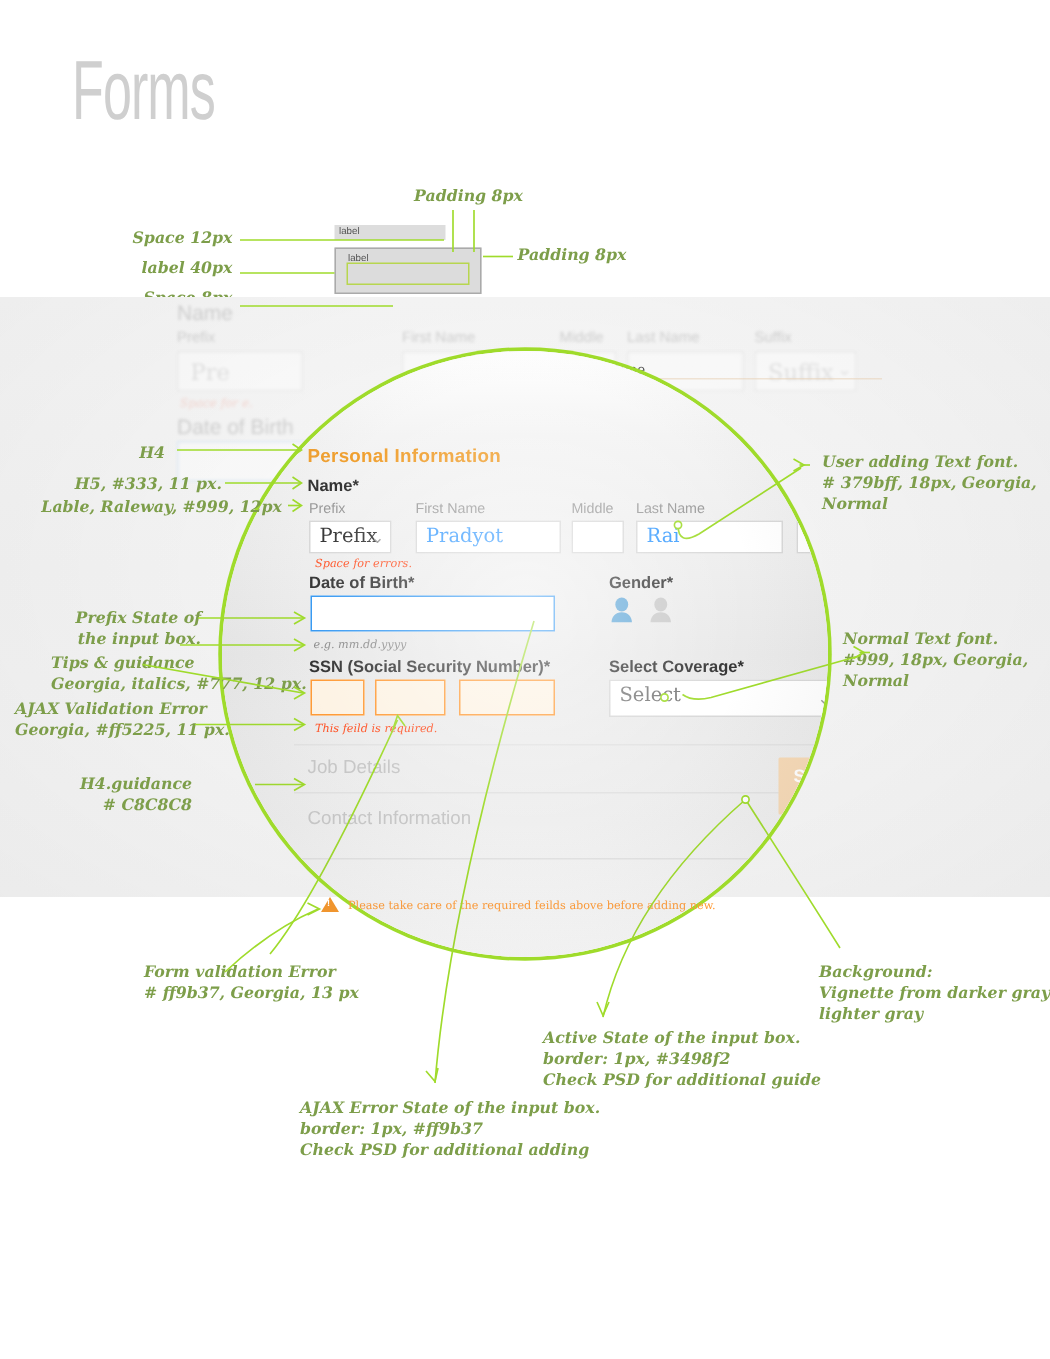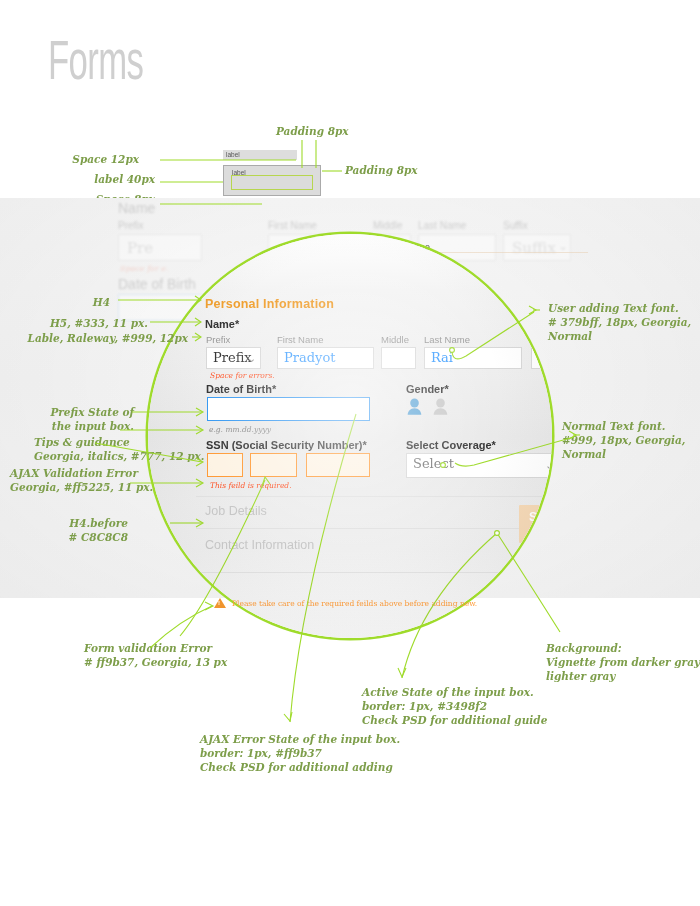--- a/index.html
+++ b/index.html
@@ -159,21 +159,21 @@
   <div class="spec-label" style="left:223px; top:32px;">label</div>
 
   <div id="spec-box">
     <div id="spec-box-inner"></div>
     <div class="spec-label" style="left:5px; top:2px;">label</div>
   </div>
 
   <div class="spec-bar" style="left:223px; top:85px; width:82px; height:9px;"></div>
   <div class="spec-label" style="left:223px; top:85px;">Tips/Error Message</div>
 
-  <div class="anno r" style="left:44px; top:34px; width:95px;">Space 12px</div>
+  <div class="anno r" style="left:60px; top:34px; width:95px;">Space 12px</div>
   <div class="anno r" style="left:60px; top:54px; width:95px;">label 40px</div>
   <div class="anno r" style="left:60px; top:74px; width:95px;">Space 8px</div>
   <div class="anno" style="left:276px; top:6px;">Padding 8px</div>
   <div class="anno" style="left:345px; top:45px;">Padding 8px</div>
 </div>
 
 <div id="bg-band"></div>
 
 <div id="bgform">
   <div class="h" style="left:0px; top:2px;">Name</div>
@@ -270,31 +270,31 @@
 
 <div class="anno r" style="left:10px; top:295px; width:100px;">H4</div>
 <div class="anno r" style="left:10px; top:316px; width:138px;">H5, #333, 11 px.</div>
 <div class="anno r" style="left:10px; top:331px; width:178px;">Lable, Raleway, #999, 12px</div>
 <div class="anno r" style="left:10px; top:405px; width:124px;">Prefix State of
 the input box.</div>
 <div class="anno" style="left:34px; top:435px;">Tips &amp; guidance
 Georgia, italics, #777, 12 px.</div>
 <div class="anno" style="left:10px; top:466px;">AJAX Validation Error
 Georgia, #ff5225, 11 px.</div>
-<div class="anno r" style="left:10px; top:516px; width:118px;">H4.before
+<div class="anno r" style="left:10px; top:516px; width:118px;">H4.guidance
 # C8C8C8</div>
 
 <div class="anno" style="left:548px; top:301px;">User adding Text font.
 # 379bff, 18px, Georgia,
 Normal</div>
 <div class="anno" style="left:562px; top:419px;">Normal Text font.
 #999, 18px, Georgia,
 Normal</div>
 
-<div class="anno" style="left:84px; top:641px;">Form validation Error
+<div class="anno" style="left:96px; top:641px;">Form validation Error
 # ff9b37, Georgia, 13 px</div>
 <div class="anno" style="left:200px; top:732px;">AJAX Error State of the input box.
 border: 1px, #ff9b37
 Check PSD for additional adding</div>
 <div class="anno" style="left:362px; top:685px;">Active State of the input box.
 border: 1px, #3498f2
 Check PSD for additional guide</div>
 <div class="anno" style="left:546px; top:641px;">Background:
 Vignette from darker gray to
 lighter gray</div>

